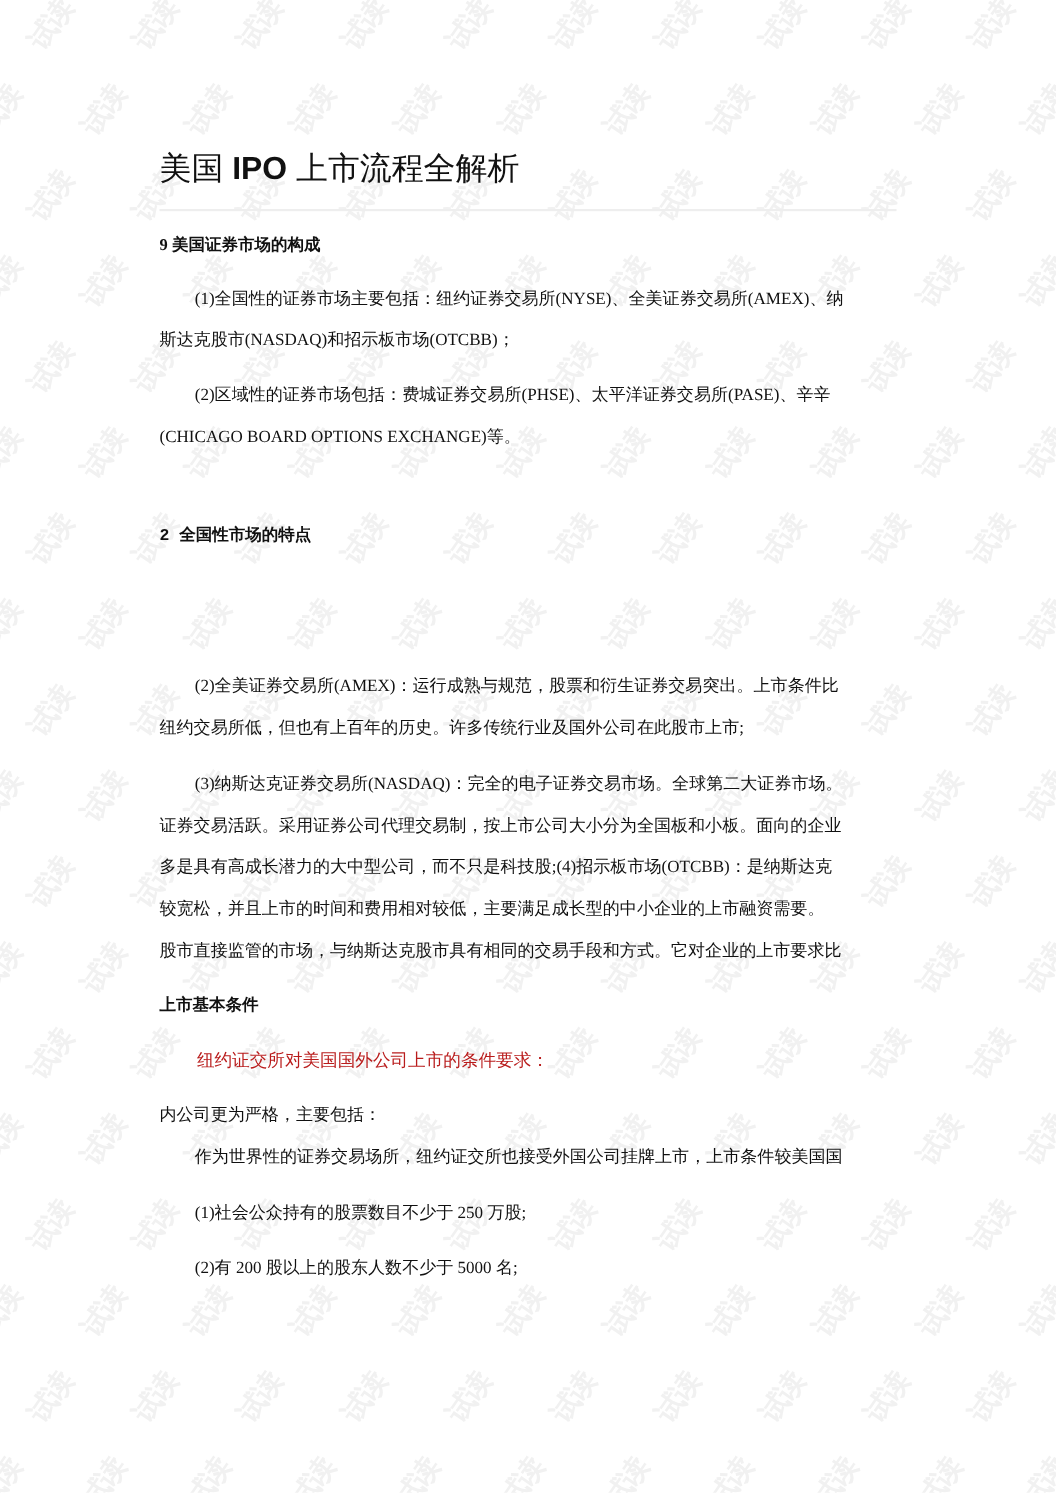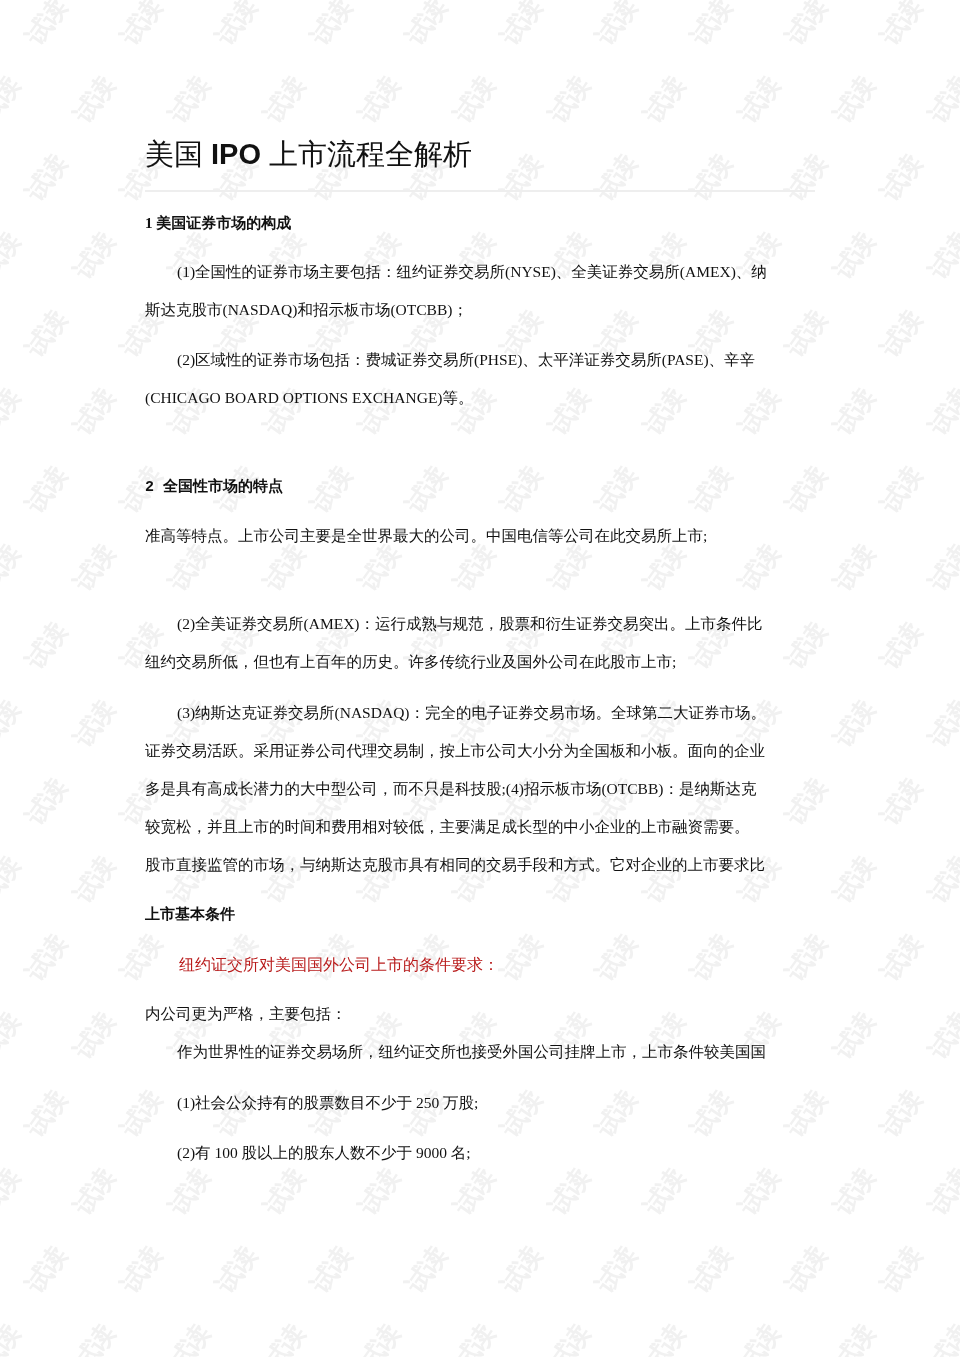--- a/index.html
+++ b/index.html
@@ -286,36 +286,35 @@
     <span class="wm" style="left: 734.5px; top: 1331px;">试读</span>
     <span class="wm" style="left: 829.5px; top: 1331px;">试读</span>
     <span class="wm" style="left: 924.5px; top: 1331px;">试读</span>
   </div>
 
 <div class="page">
 
   <h1 class="doc-title"><span>美国 </span><span class="latin">IPO</span><span> 上市流程全解析</span></h1>
   <div class="title-rule"></div>
 
-  <div class="heading" style="top:213px;">1 美国证券市场的构成</div>
+  <div class="heading" style="top:213px;">9 美国证券市场的构成</div>
 
   <div class="para" style="top:253px;">
     <span class="line indent">(1)全国性的证券市场主要包括：纽约证券交易所(NYSE)、全美证券交易所(AMEX)、纳</span>
     <span class="line">斯达克股市(NASDAQ)和招示板市场(OTCBB)；</span>
   </div>
 
   <div class="para" style="top:341px;">
     <span class="line indent">(2)区域性的证券市场包括：费城证券交易所(PHSE)、太平洋证券交易所(PASE)、辛辛</span>
     <span class="line">(CHICAGO   BOARD OPTIONS EXCHANGE)等。</span>
   </div>
 
   <div class="heading" style="top:478px;font-family:Liberation Mono, monospace;">2 全国性市场的特点</div>
 
   <div class="para" style="top:517px;">
-    <span class="line">准高等特点。上市公司主要是全世界最大的公司。中国电信等公司在此交易所上市;</span>
   </div>
 
   <div class="para" style="top:605px;">
     <span class="line indent">(2)全美证券交易所(AMEX)：运行成熟与规范，股票和衍生证券交易突出。上市条件比</span>
     <span class="line">纽约交易所低，但也有上百年的历史。许多传统行业及国外公司在此股市上市;</span>
   </div>
 
   <div class="para" style="top:694px;">
     <span class="line indent">(3)纳斯达克证券交易所(NASDAQ)：完全的电子证券交易市场。全球第二大证券市场。</span>
     <span class="line">证券交易活跃。采用证券公司代理交易制，按上市公司大小分为全国板和小板。面向的企业</span>
@@ -331,16 +330,16 @@
   <div class="para" style="top:995px;">
     <span class="line">内公司更为严格，主要包括：</span>
     <span class="line indent">作为世界性的证券交易场所，纽约证交所也接受外国公司挂牌上市，上市条件较美国国</span>
   </div>
 
   <div class="para" style="top:1084px;">
     <span class="line indent">(1)社会公众持有的股票数目不少于 250 万股;</span>
   </div>
 
   <div class="para" style="top:1134px;">
-    <span class="line indent">(2)有 100 股以上的股东人数不少于 9000 名;</span>
+    <span class="line indent">(2)有 200 股以上的股东人数不少于 5000 名;</span>
   </div>
 
 </div>
 
 </body></html>

